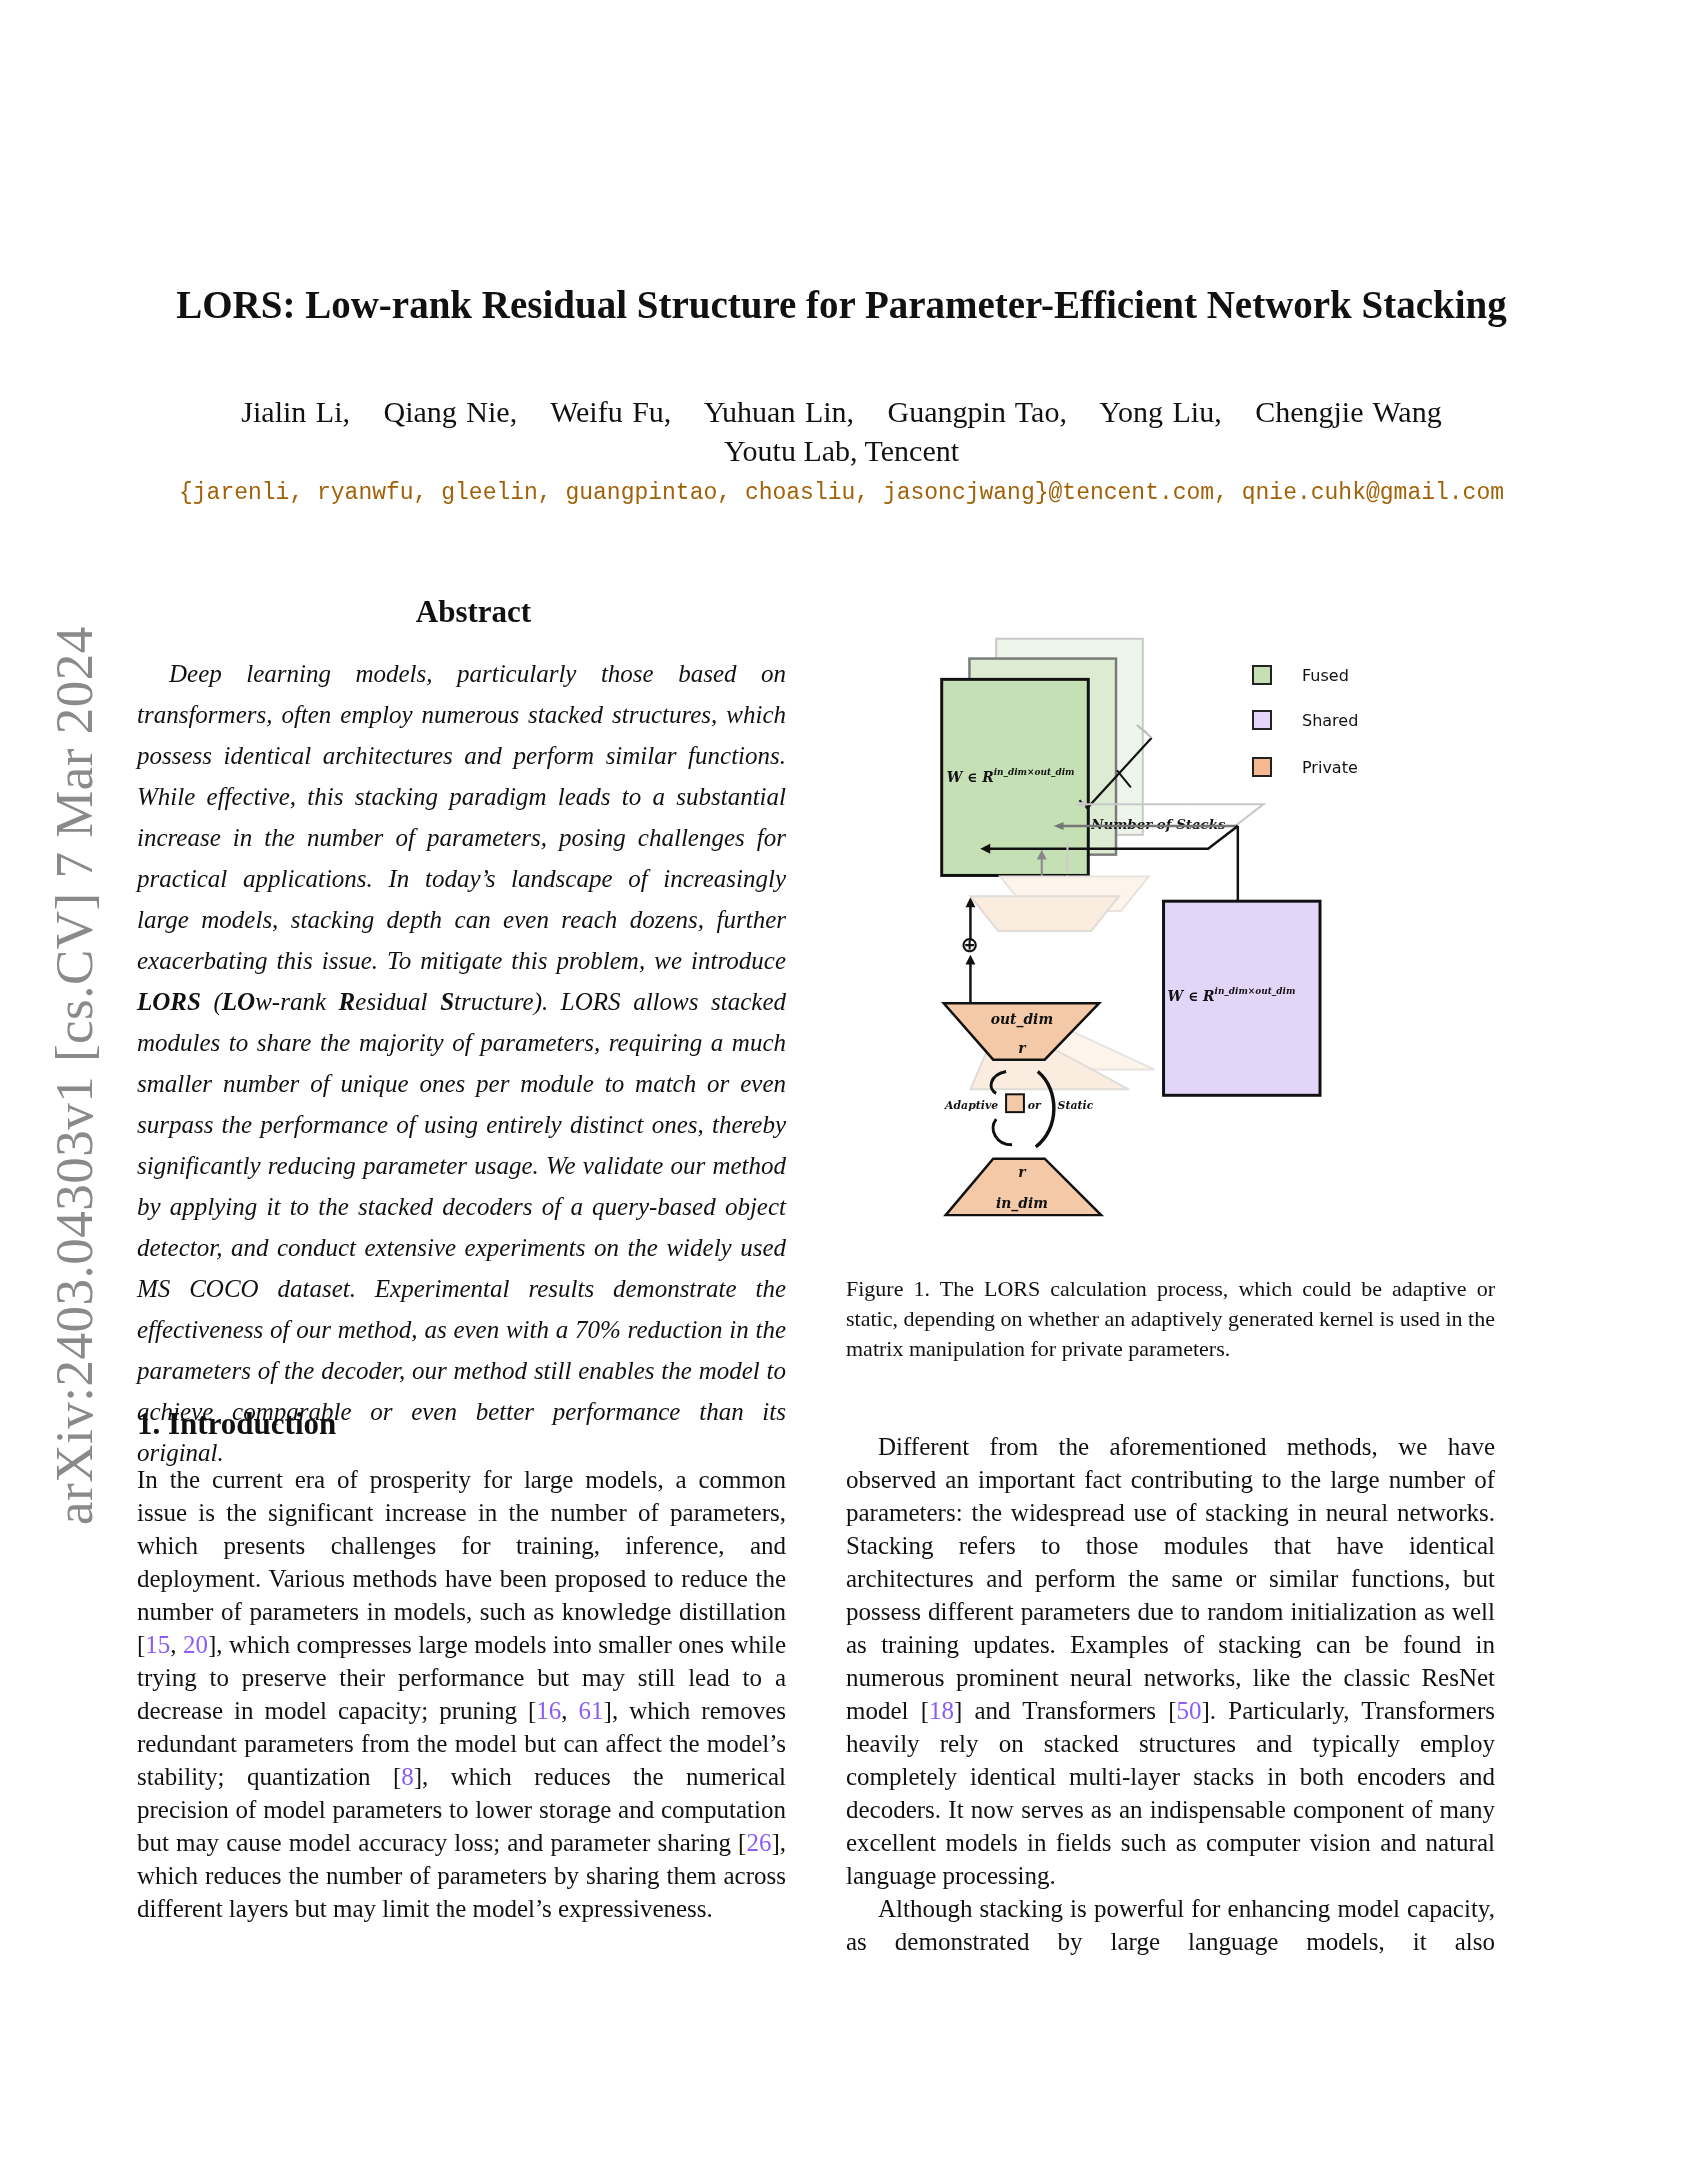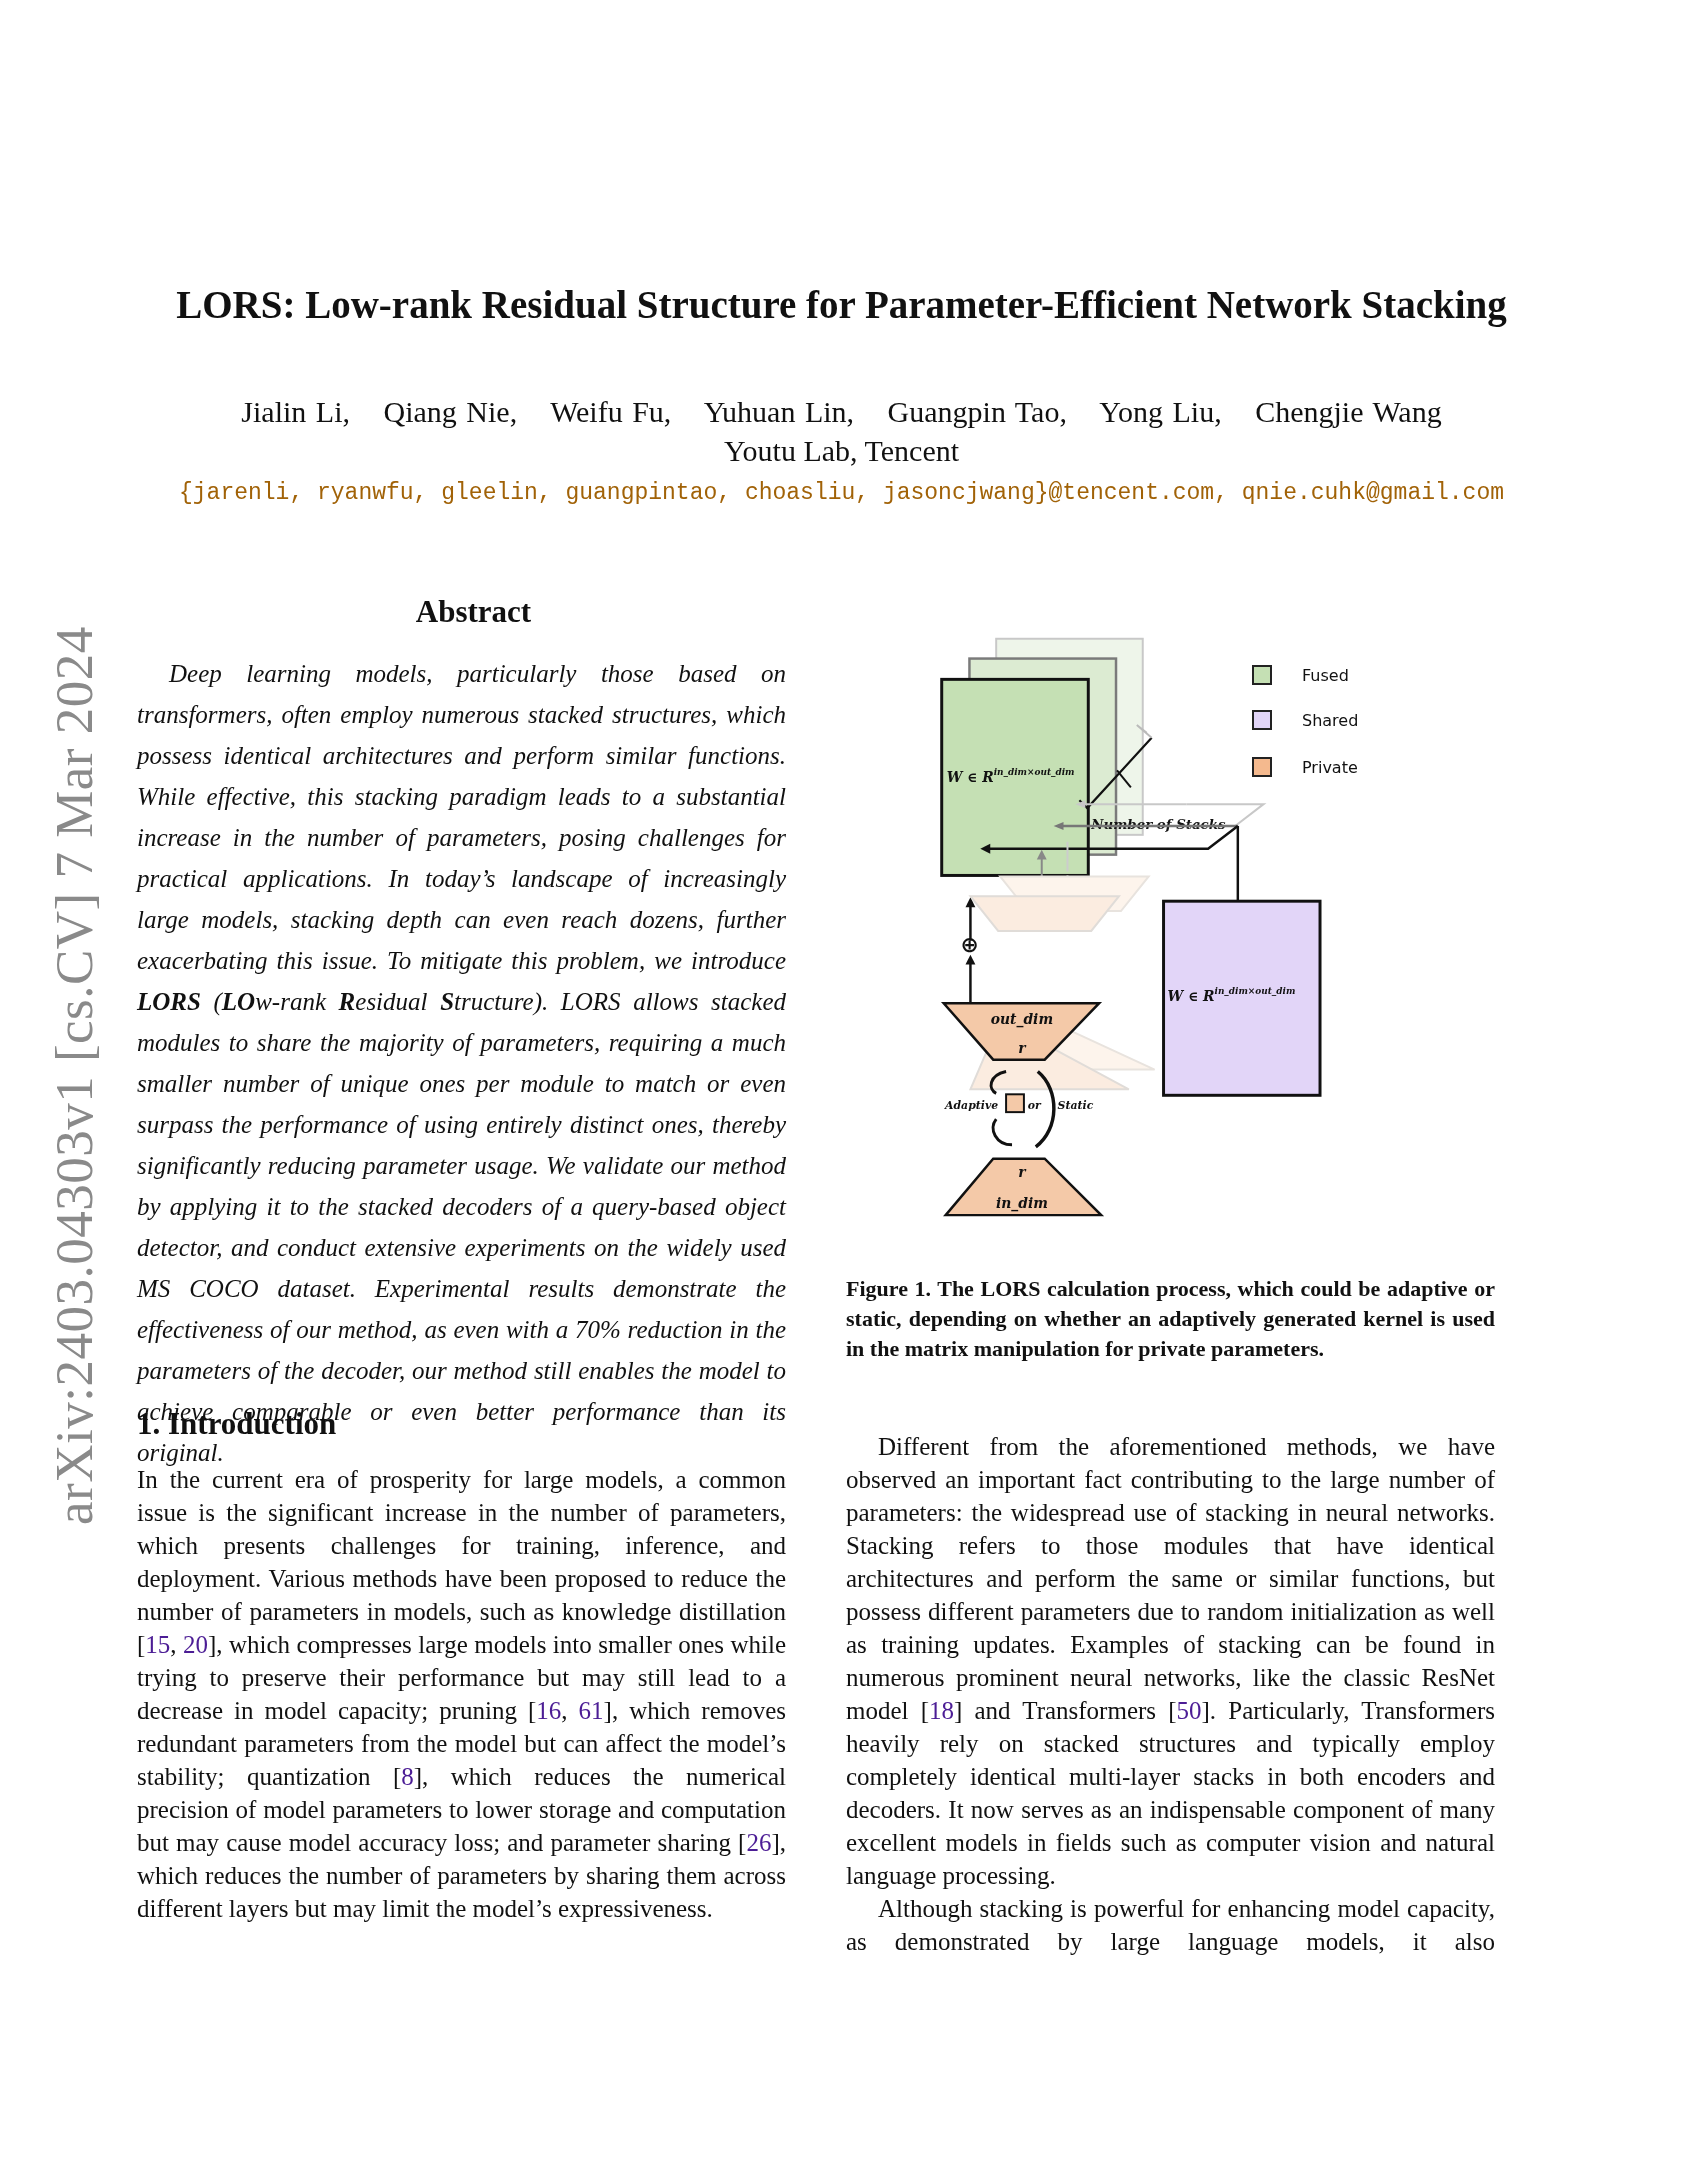--- a/index.html
+++ b/index.html
@@ -32,30 +32,30 @@
   .abstract-body p { margin: 0; text-indent: 32px; }
   .abstract-body b { font-style: italic; }
 
   .intro-title { position: absolute; left: 137px; top: 1406px; font-weight: bold; font-size: 31px; }
   .intro-body { top: 1463px; font-size: 25px; line-height: 33px; text-align: justify; }
   .intro-body p { margin: 0; }
 
   .right-body { top: 1430px; font-size: 25px; line-height: 33px; text-align: justify; }
   .right-body p { margin: 0; text-indent: 32px; }
 
-  .cite { color: #4c1d95; }
+  .cite { color: #8b5cf6; }
 
   .figure { position: absolute; left: 911px; top: 614px; width: 515px; height: 614px; }
   .figure svg { width: 515px; height: 614px; display: block; }
 
   .legend { position: absolute; left: 1252px; top: 665px; font-family: "DejaVu Sans", sans-serif; font-size: 16px; }
   .legend-item { position: absolute; left: 0; display: flex; align-items: center; white-space: nowrap; }
   .legend-swatch { width: 20px; height: 20px; border: 2px solid #222; box-sizing: border-box; margin-right: 30px; }
 
-  .caption { position: absolute; left: 846px; top: 1274px; width: 649px; font-size: 22px; line-height: 30px; text-align: justify; font-weight: bold; }
+  .caption { position: absolute; left: 846px; top: 1274px; width: 649px; font-size: 22px; line-height: 30px; text-align: justify; }
 </style>
 </head>
 <body>
 
 <div class="arxiv-stamp">arXiv:2403.04303v1  [cs.CV]  7 Mar 2024</div>
 
 <h1 class="title" style="margin:0;">LORS: Low-rank Residual Structure for Parameter-Efficient Network Stacking</h1>
 
 <div class="authors">
   <span>Jialin Li,</span><span class="sep"></span>

